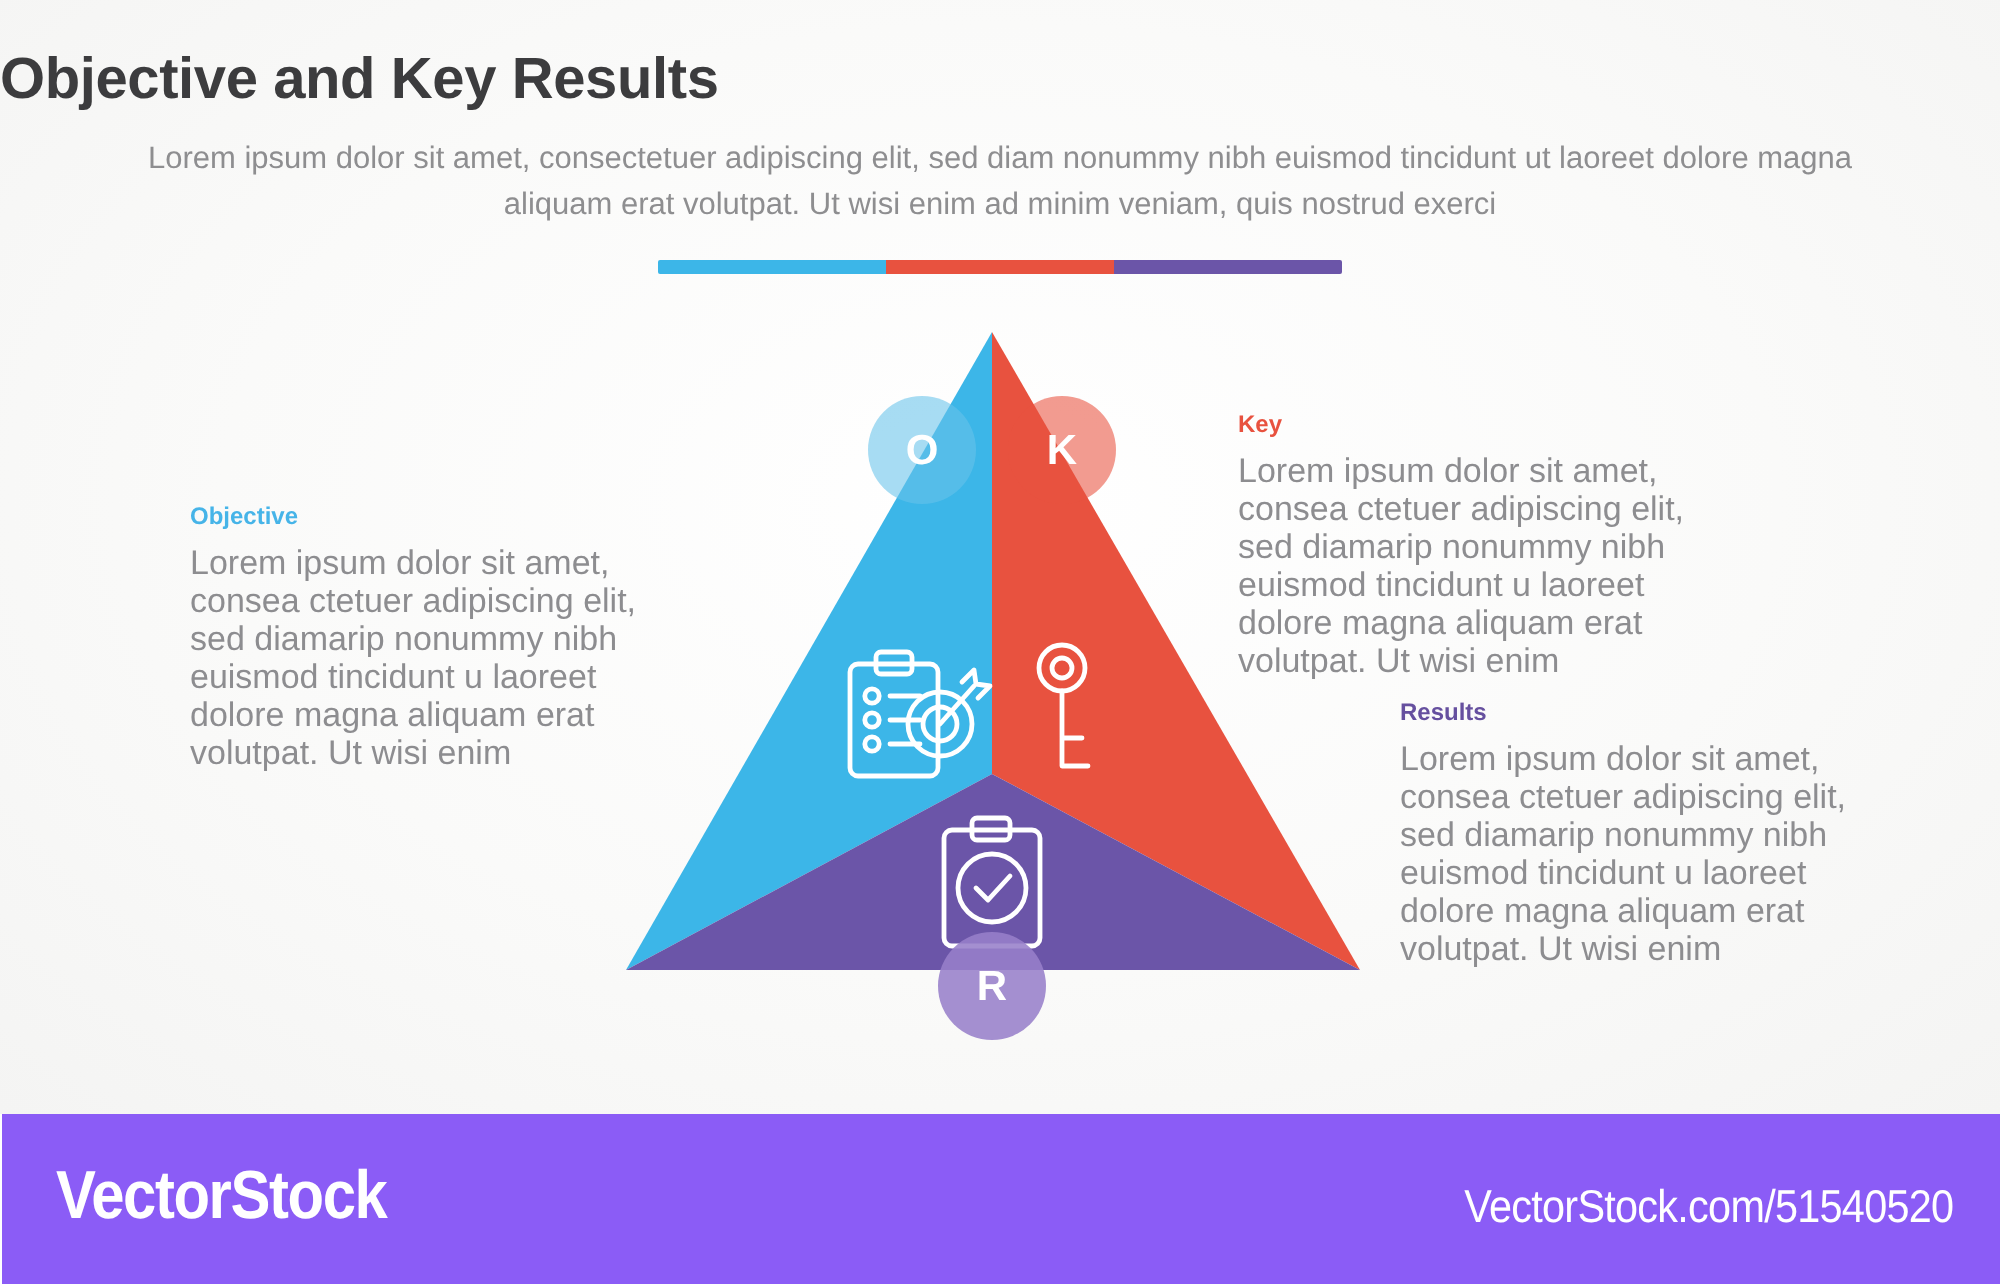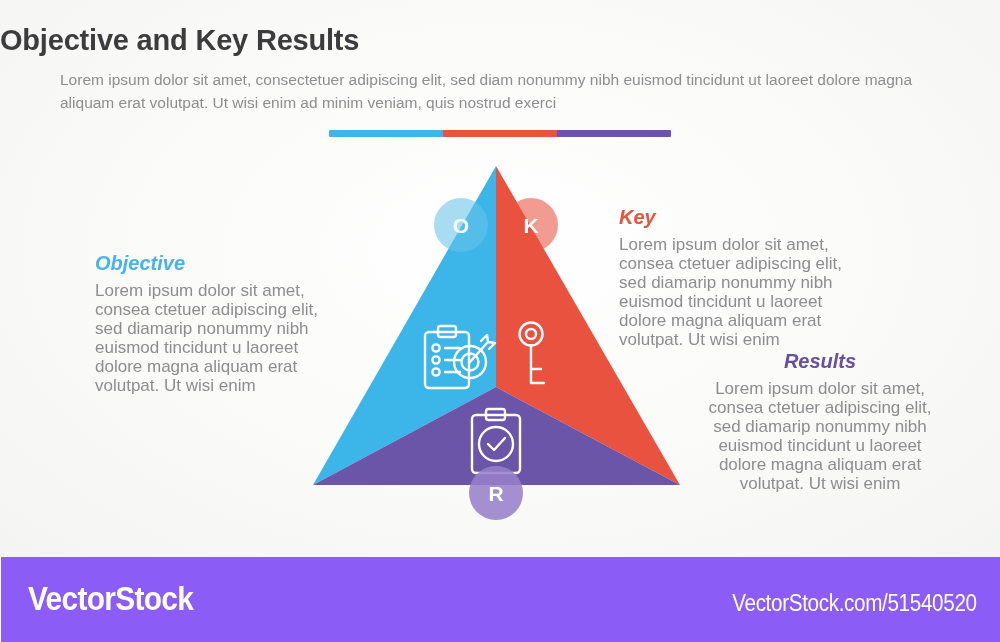--- a/index.html
+++ b/index.html
@@ -43,20 +43,21 @@
     font-size: 29px;
     font-weight: bold;
     color: #3c3c3e;
     letter-spacing: -0.2px;
   }
   .subtitle {
     position: absolute;
     left: 60px;
     top: 68px;
     width: 880px;
+    text-align: center;
     font-size: 15.5px;
     line-height: 23px;
     color: #8e8e90;
     font-weight: 400;
   }
 
   
   .divider {
     position: absolute;
     left: 329px;
@@ -92,36 +93,35 @@
     line-height: 1;
   }
   .badge-o { left: 434px; top: 198px; width: 54px; height: 54px; background: rgba(104,195,235,0.58); }
   .badge-k { left: 504px; top: 198px; width: 54px; height: 54px; background: rgba(232,82,63,0.58); }
   .badge-r { left: 469px; top: 466px; width: 54px; height: 54px; background: rgba(151,127,201,0.88); }
 
   
   .block { position: absolute; }
   .block h3 {
     margin: 0 0 7px 0;
-    font-size: 20px;
+    font-size: 12px;
     font-weight: bold;
     line-height: 1.1;
-    font-style: italic;
   }
   .block p {
     margin: 0;
     font-size: 17px;
     line-height: 19px;
     color: #8d8d90;
   }
   .block-objective { left: 95px; top: 252px; width: 255px; text-align: left; }
   .block-objective h3 { color: #46b4e8; }
   .block-key { left: 619px; top: 206px; width: 240px; text-align: left; }
   .block-key h3 { color: #e8523f; }
-  .block-results { left: 700px; top: 350px; width: 240px; text-align: center; }
+  .block-results { left: 700px; top: 350px; width: 240px; text-align: left; }
   .block-results h3 { color: #66509f; }
 
   
   .footer {
     position: absolute;
     left: 1px;
     top: 557px;
     width: 1000px;
     height: 85px;
     background: #8b5cf6;

